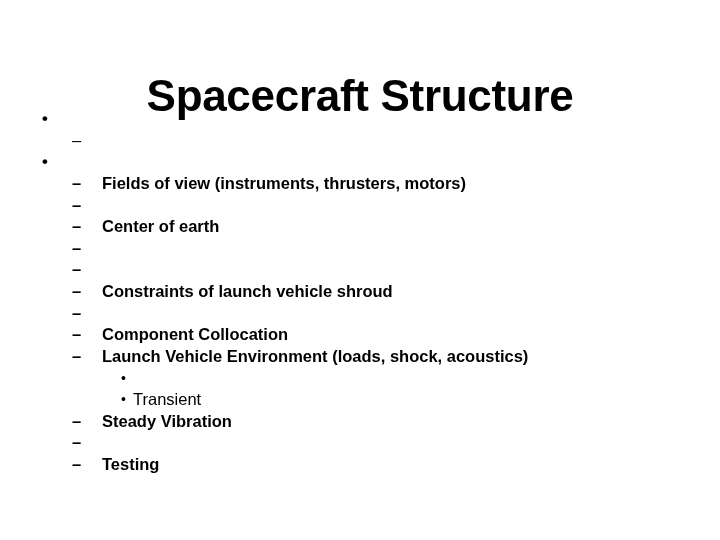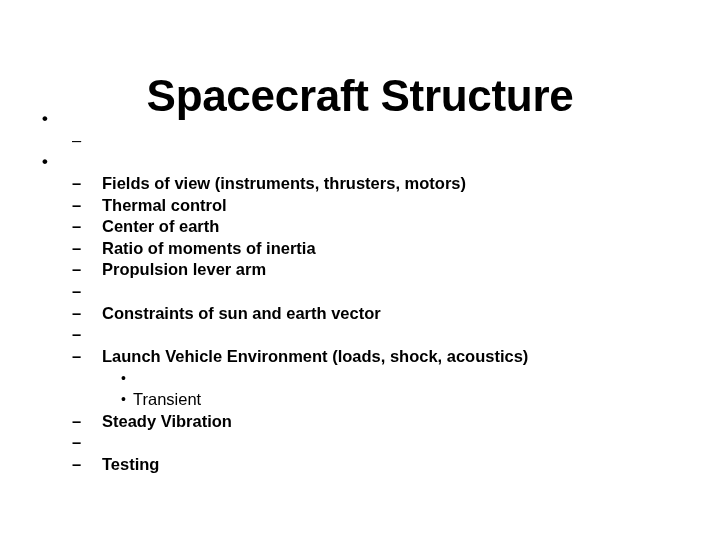--- a/index.html
+++ b/index.html
@@ -23,26 +23,26 @@
 </head>
 <body>
 
 <div class="title">Spacecraft Structure</div>
 
 <div>
   <div class="line l1 bold" style="left:70px; top:108px;"><span class="marker">•</span></div>
   <div class="line l2" style="left:102px; top:130px;"><span class="marker">–</span></div>
   <div class="line l1 bold" style="left:70px; top:151px;"><span class="marker">•</span></div>
   <div class="line l2 bold" style="left:102px; top:173px;"><span class="marker">–</span><span>Fields of view (instruments, thrusters, motors)</span></div>
-  <div class="line l2 bold" style="left:102px; top:195px;"><span class="marker">–</span><span>Thermal control</span></div>
+  <div class="line l2 bold" style="left:102px; top:195px;"><span class="marker">–</span></div>
   <div class="line l2 bold" style="left:102px; top:216px;"><span class="marker">–</span><span>Center of earth</span></div>
-  <div class="line l2 bold" style="left:102px; top:238px;"><span class="marker">–</span><span>Ratio of moments of inertia</span></div>
-  <div class="line l2 bold" style="left:102px; top:259px;"><span class="marker">–</span><span>Propulsion lever arm</span></div>
-  <div class="line l2 bold" style="left:102px; top:281px;"><span class="marker">–</span></div>
-  <div class="line l2 bold" style="left:102px; top:303px;"><span class="marker">–</span><span>Constraints of sun and earth vector</span></div>
-  <div class="line l2 bold" style="left:102px; top:324px;"><span class="marker">–</span></div>
+  <div class="line l2 bold" style="left:102px; top:238px;"><span class="marker">–</span></div>
+  <div class="line l2 bold" style="left:102px; top:259px;"><span class="marker">–</span></div>
+  <div class="line l2 bold" style="left:102px; top:281px;"><span class="marker">–</span><span>Constraints of launch vehicle shroud</span></div>
+  <div class="line l2 bold" style="left:102px; top:303px;"><span class="marker">–</span></div>
+  <div class="line l2 bold" style="left:102px; top:324px;"><span class="marker">–</span><span>Component Collocation</span></div>
   <div class="line l2 bold" style="left:102px; top:346px;"><span class="marker">–</span><span>Launch Vehicle Environment (loads, shock, acoustics)</span></div>
   <div class="line l3" style="left:133px; top:368px;"><span class="marker">•</span></div>
   <div class="line l3" style="left:133px; top:389px;"><span class="marker">•</span><span>Transient</span></div>
   <div class="line l2 bold" style="left:102px; top:411px;"><span class="marker">–</span><span>Steady Vibration</span></div>
   <div class="line l2 bold" style="left:102px; top:432px;"><span class="marker">–</span></div>
   <div class="line l2 bold" style="left:102px; top:454px;"><span class="marker">–</span><span>Testing</span></div>
 </div>
 
 </body></html>

